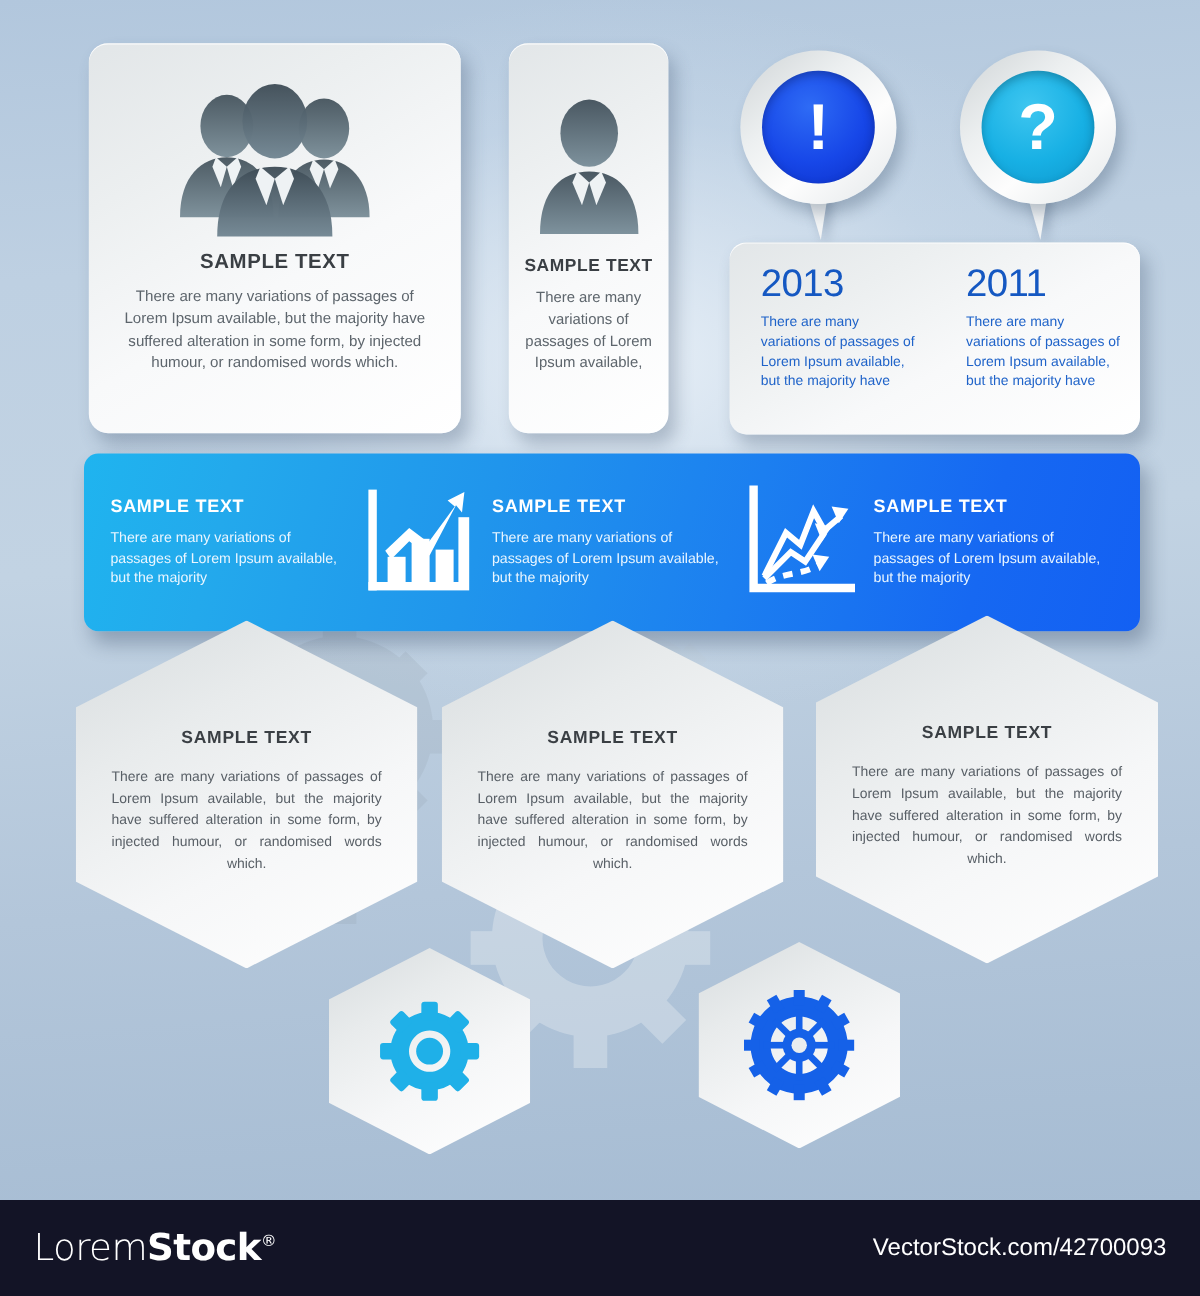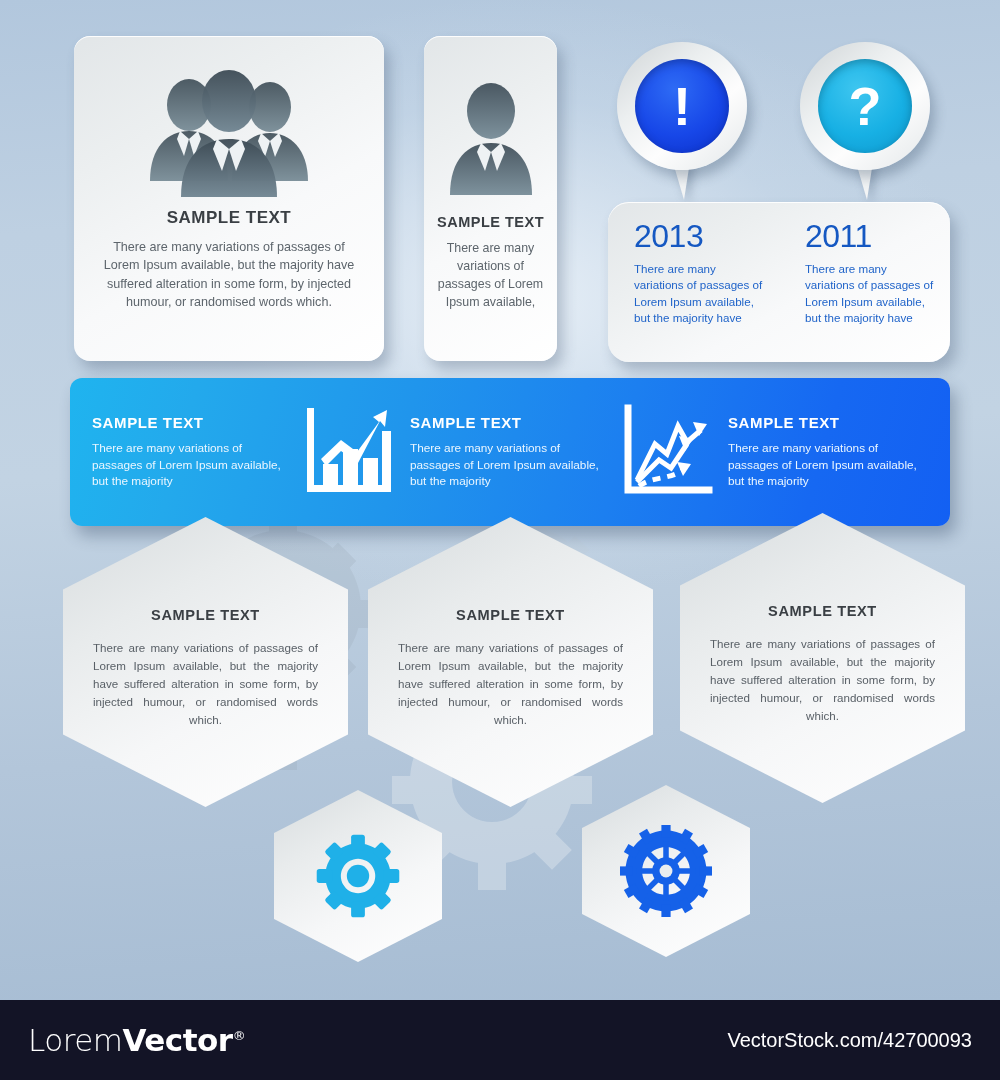--- a/index.html
+++ b/index.html
@@ -59,21 +59,21 @@
   .bubble-inner{
     position:absolute;left:18px;top:17px;width:94px;height:94px;border-radius:50%;
     display:flex;align-items:center;justify-content:center;
     font-size:54px;font-weight:bold;color:#ffffff;line-height:1;
     box-shadow:0 3px 8px rgba(0,0,0,0.25) inset;
   }
   #bubbleA .bubble-inner{background:radial-gradient(circle at 42% 32%,#2e6bf5 0%,#1747e8 55%,#0b2fc8 100%);}
   #bubbleB .bubble-inner{background:radial-gradient(circle at 42% 32%,#3ec6f0 0%,#17b0e4 55%,#0e97cd 100%);}
 
   
-  #yearPanel{left:608px;top:202px;width:342px;height:160px;border-radius:21px;}
+  #yearPanel{left:608px;top:202px;width:342px;height:160px;border-radius:14px;}
   .year-cols{display:flex;height:100%;padding:18px 0 0 0;box-sizing:border-box;}
   .year-col{flex:1;padding:0 14px 0 26px;box-sizing:border-box;}
   .year-num{font-size:32px;color:#1558c2;line-height:1;letter-spacing:-0.5px;}
   .year-txt{font-size:11.6px;color:#1f63c9;line-height:1.42;margin-top:9px;}
 
   
   #banner{
     position:absolute;left:70px;top:378px;width:880px;height:148px;
     border-radius:12px;
     background:linear-gradient(105deg,#1fb4ef 0%,#23a9ec 14%,#2095ec 38%,#1c7ff0 62%,#1668f2 84%,#1360f3 100%);
@@ -401,16 +401,16 @@
           <circle cx="50" cy="50" r="7" fill="#e9edef"></circle>
         </g>
       </svg>
     </div>
   </div>
 
 </div>
 
 <div id="footer">
   <div id="logo">
-    <span class="lt">Lorem</span><span class="bd">Vector</span><span class="reg">®</span>
+    <span class="lt">Lorem</span><span class="bd">Stock</span><span class="reg">®</span>
   </div>
   <div id="footUrl">VectorStock.com/42700093</div>
 </div>
 
 </body></html>

